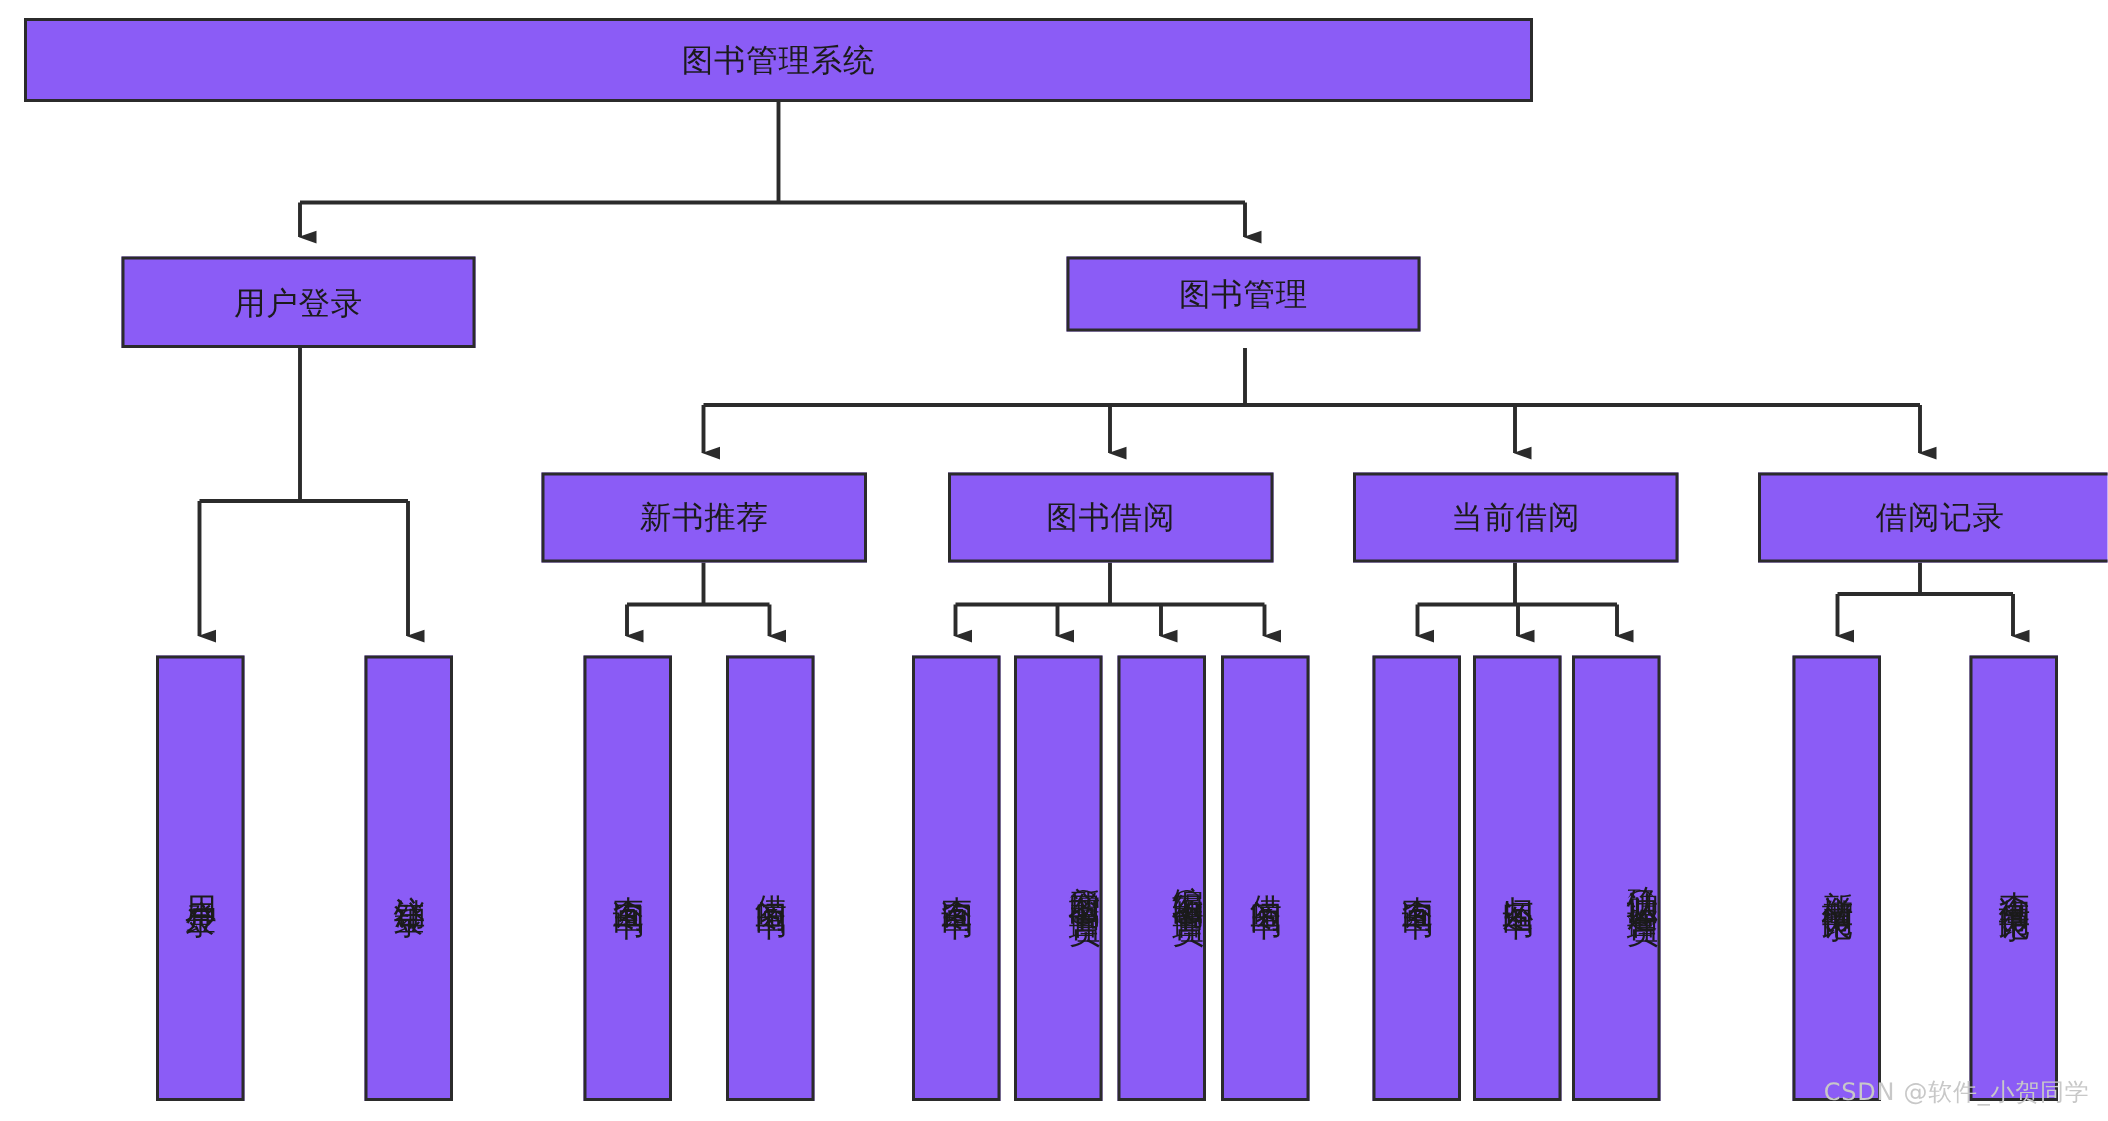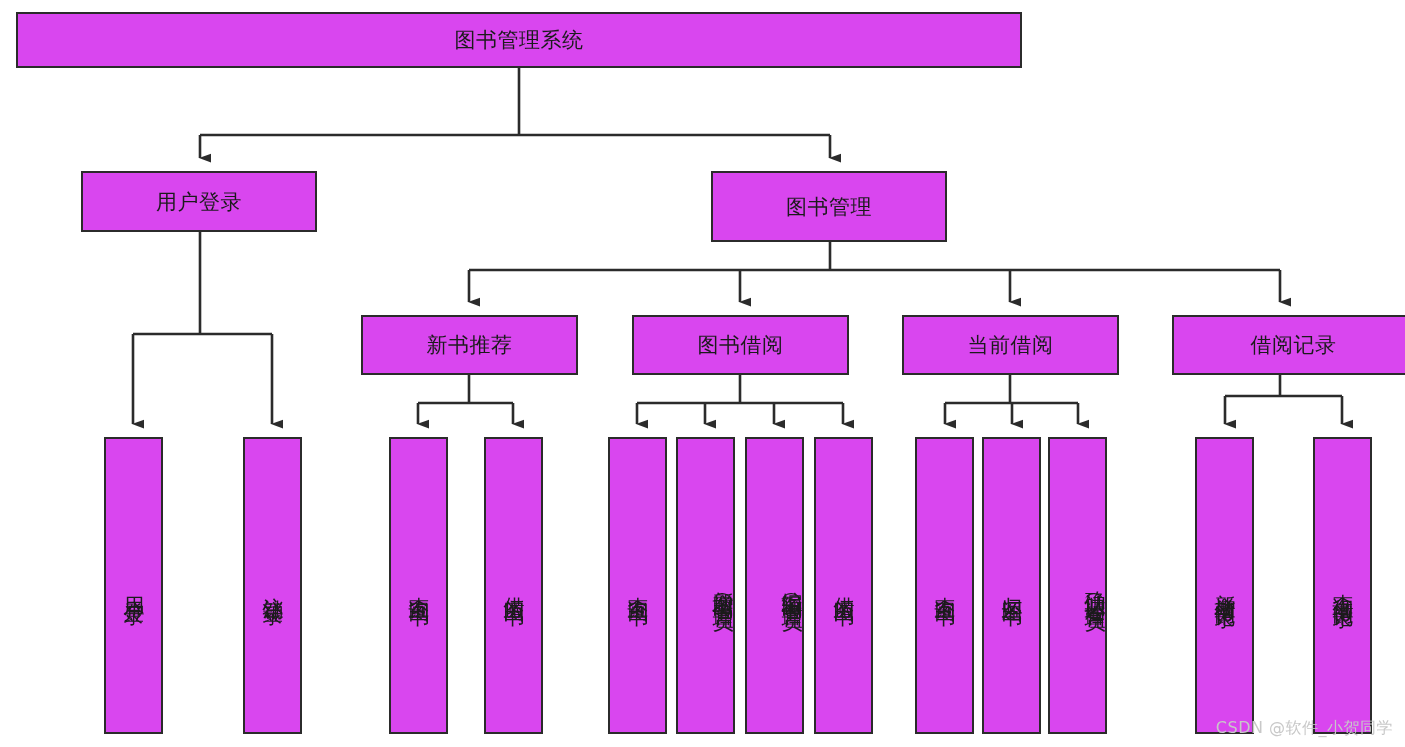--- a/index.html
+++ b/index.html
@@ -17,21 +17,21 @@
   #diagram-root {
     position: absolute;
     left: 0; top: 0;
     width: 1405px;
     height: 747px;
   }
   .node-box {
     position: absolute;
     box-sizing: border-box;
     border: 2.5px solid #2b2b2b;
-    background: #d946ef;
+    background: #8b5cf6;
   }
   .node-label-h {
     position: absolute;
     left: 0; top: 0;
     width: 100%;
     height: 100%;
     display: flex;
     align-items: center;
     justify-content: center;
     color: #1b1b1b;
@@ -130,21 +130,21 @@
     </g>
   </svg>
 
   <div class="node-box" style="left:16px; top:12px; width:1006px; height:56px;">
     <span class="node-label-h">图书管理系统</span>
   </div>
 
   <div class="node-box" style="left:81px; top:171px; width:236px; height:61px;">
     <span class="node-label-h">用户登录</span>
   </div>
-  <div class="node-box" style="left:711px; top:171px; width:236px; height:71px;">
+  <div class="node-box" style="left:711px; top:171px; width:236px; height:50px;">
     <span class="node-label-h">图书管理</span>
   </div>
 
   <div class="node-box" style="left:632px; top:315px; width:217px; height:60px;">
     <span class="node-label-h">图书借阅</span>
   </div>
   <div class="node-box" style="left:361px; top:315px; width:217px; height:60px;">
     <span class="node-label-h">新书推荐</span>
   </div>
   <div class="node-box" style="left:902px; top:315px; width:217px; height:60px;padding-left:20px;">

